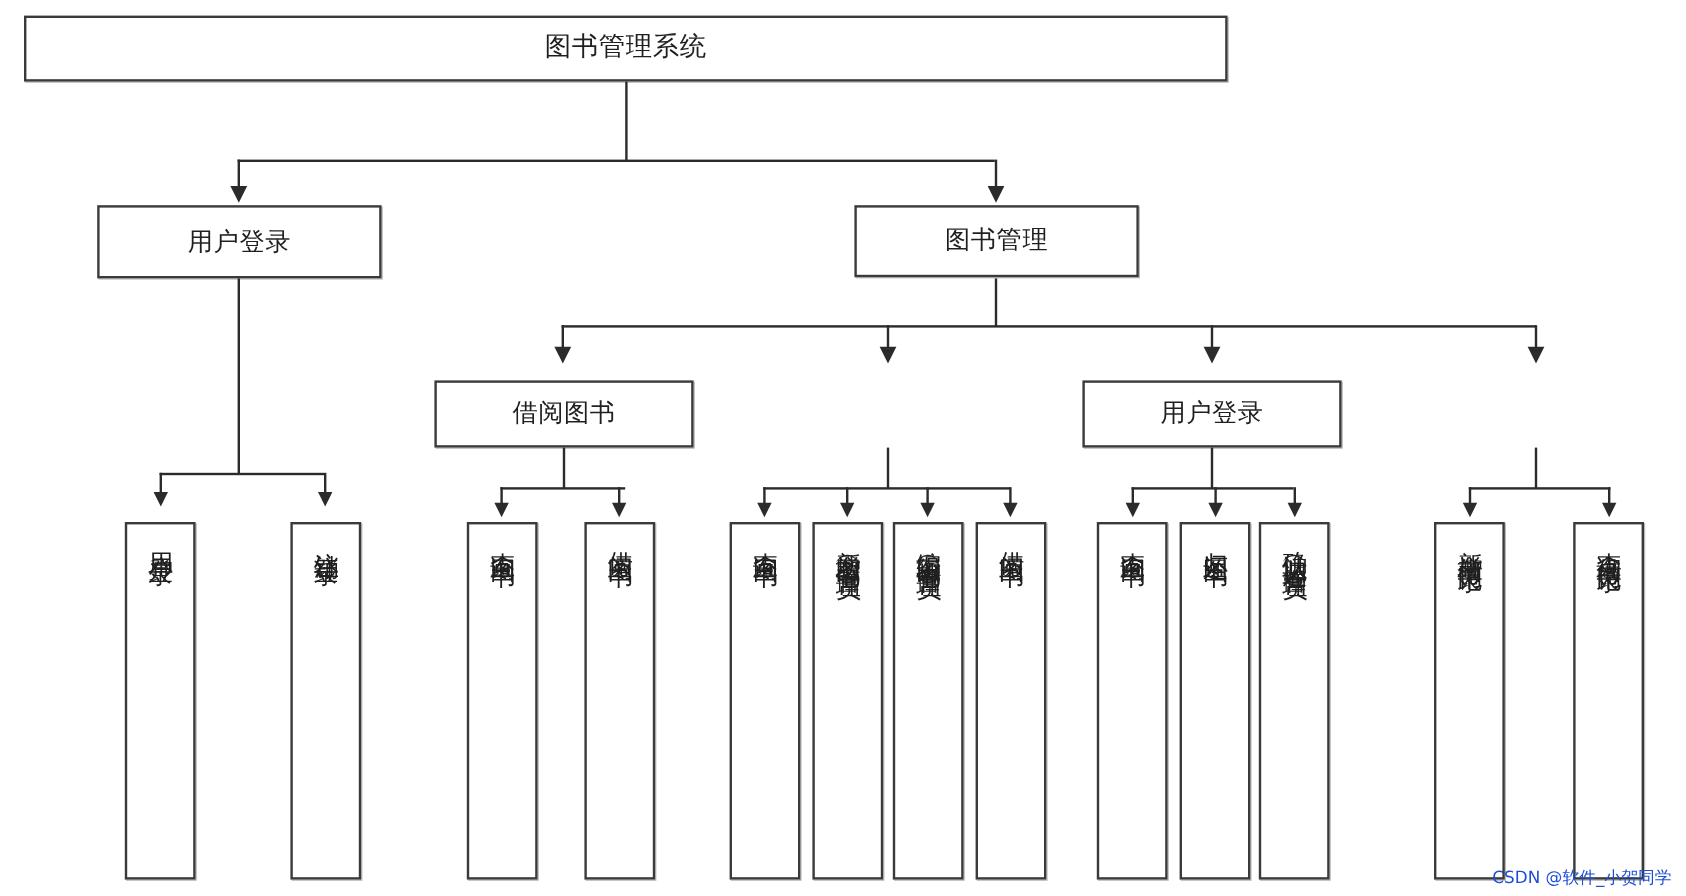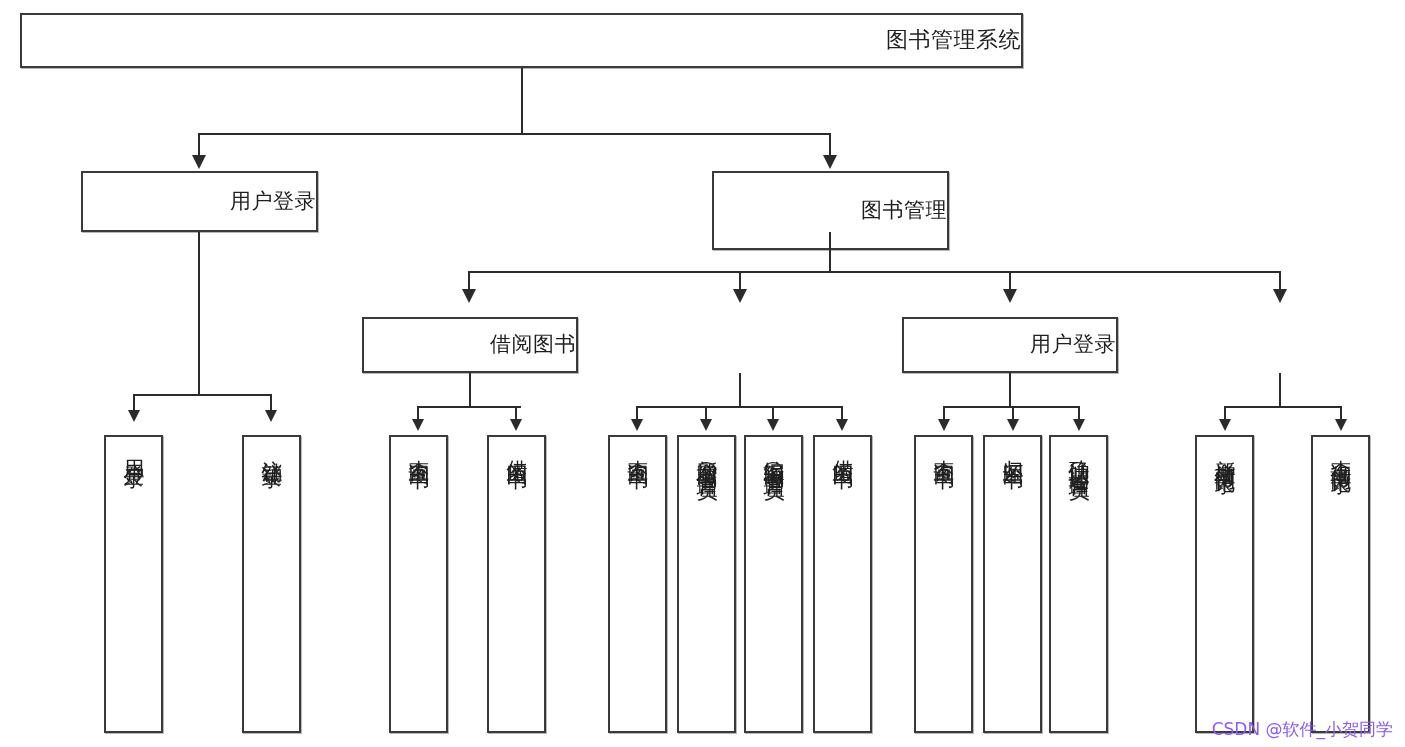--- a/index.html
+++ b/index.html
@@ -21,21 +21,21 @@
   }
   
   .node {
     position: absolute;
     box-sizing: border-box;
     background: #ffffff;
     border: 2px solid #3a3a3a;
     box-shadow: 1px 1px 0 0 #b9b9b9;
     display: flex;
     align-items: center;
-    justify-content: flex-end;
+    justify-content: center;
   }
   .node .label {
     white-space: nowrap;
     line-height: 1.02;
     letter-spacing: 0.5px;
     color: #1f1f1f;
   }
   
   .node.horiz .label {
     writing-mode: horizontal-tb;
@@ -74,22 +74,22 @@
   .arrow.small {
     border-left-width: 6px;
     border-right-width: 6px;
     border-top-width: 12px;
   }
   
   #watermark {
     position: absolute;
     right: 12px;
     bottom: 6px;
-    font-size: 17px;
-    color: #8b5cf6;
+    font-size: 14px;
+    color: #1d4ed8;
     white-space: nowrap;
     font-family: "DejaVu Sans", "Liberation Sans", sans-serif;
     text-align: center;
   }
 </style>
 </head>
 <body>
 
 <div id="canvas">
 
@@ -101,21 +101,21 @@
   <div class="edge h" style="left:198px; top:133px; width:631px;"></div>
   <div class="edge v" style="left:198px; top:133px; height:25px;"></div>
   <div class="arrow" style="left:192px; top:155px;"></div>
   <div class="edge v" style="left:829px; top:133px; height:25px;"></div>
   <div class="arrow" style="left:823px; top:155px;"></div>
 
   <div class="node horiz" style="left:81px; top:171px; width:237px; height:61px;">
     <span class="label">用户登录</span>
   </div>
 
-  <div class="node horiz" style="left:712px; top:171px; width:237px; height:79px;">
+  <div class="node horiz" style="left:712px; top:171px; width:237px; height:60px;">
     <span class="label">图书管理</span>
   </div>
 
   <div class="edge v" style="left:198px; top:232px; height:163px;"></div>
   <div class="edge h" style="left:133px; top:394px; width:137px;"></div>
   <div class="edge v" style="left:133px; top:394px; height:18px;"></div>
   <div class="arrow small" style="left:128px; top:410px;"></div>
   <div class="edge v" style="left:270px; top:394px; height:18px;"></div>
   <div class="arrow small" style="left:265px; top:410px;"></div>
 

